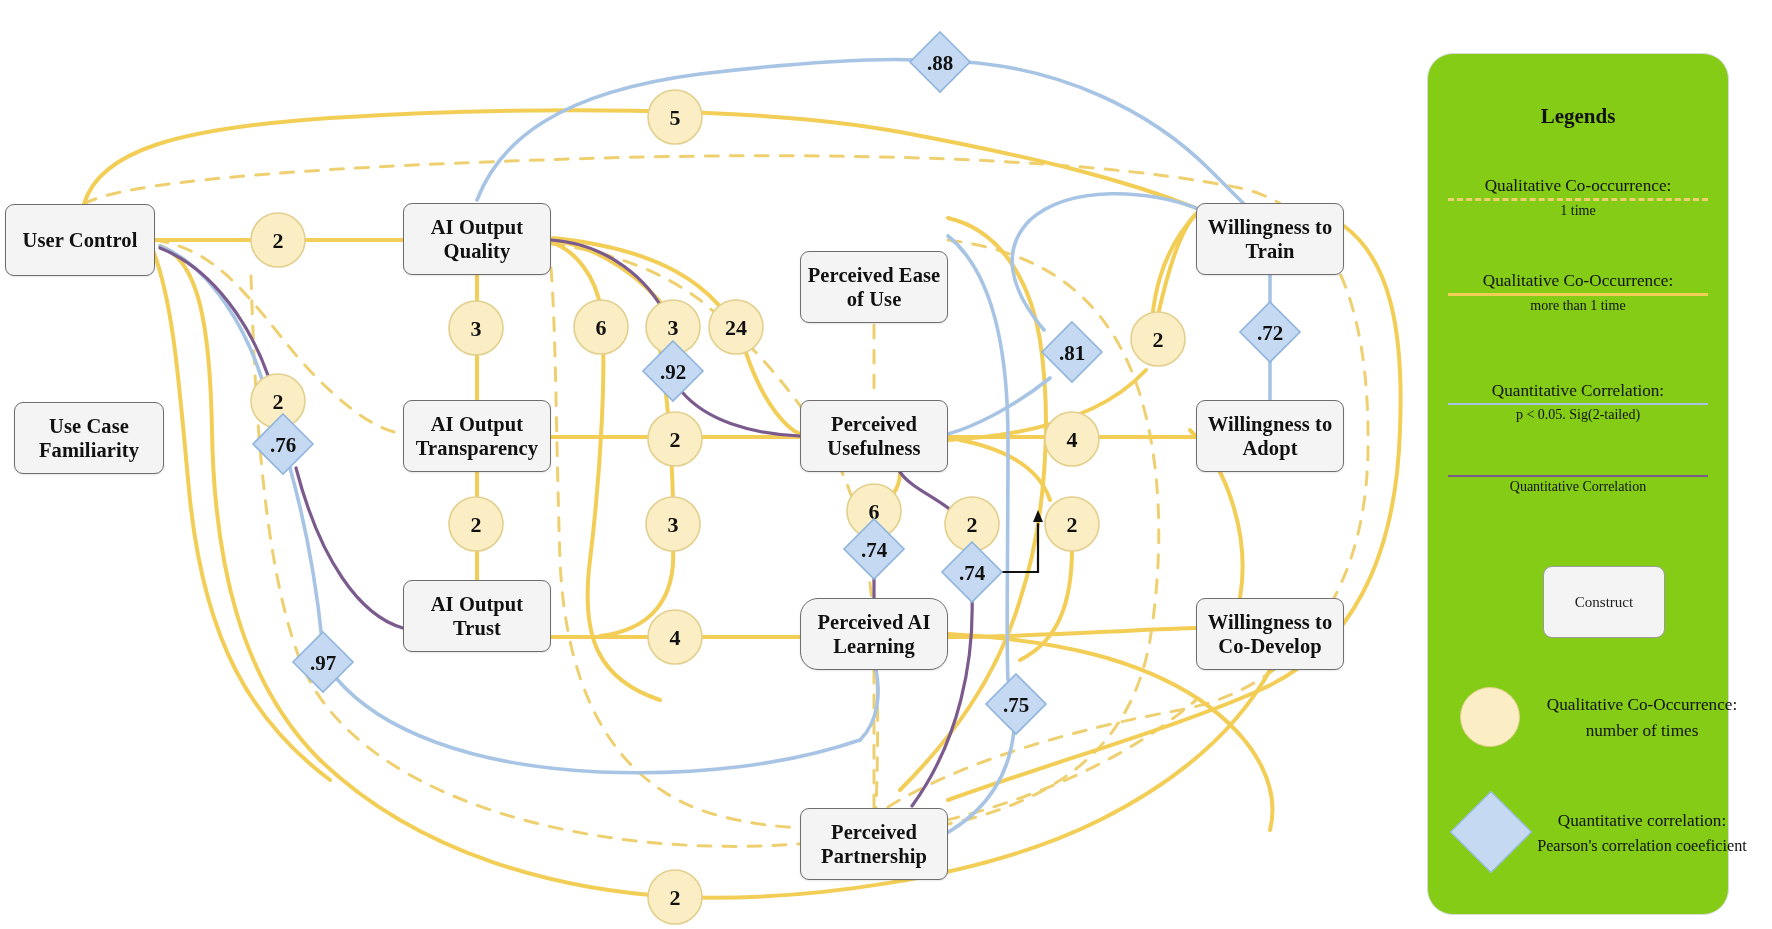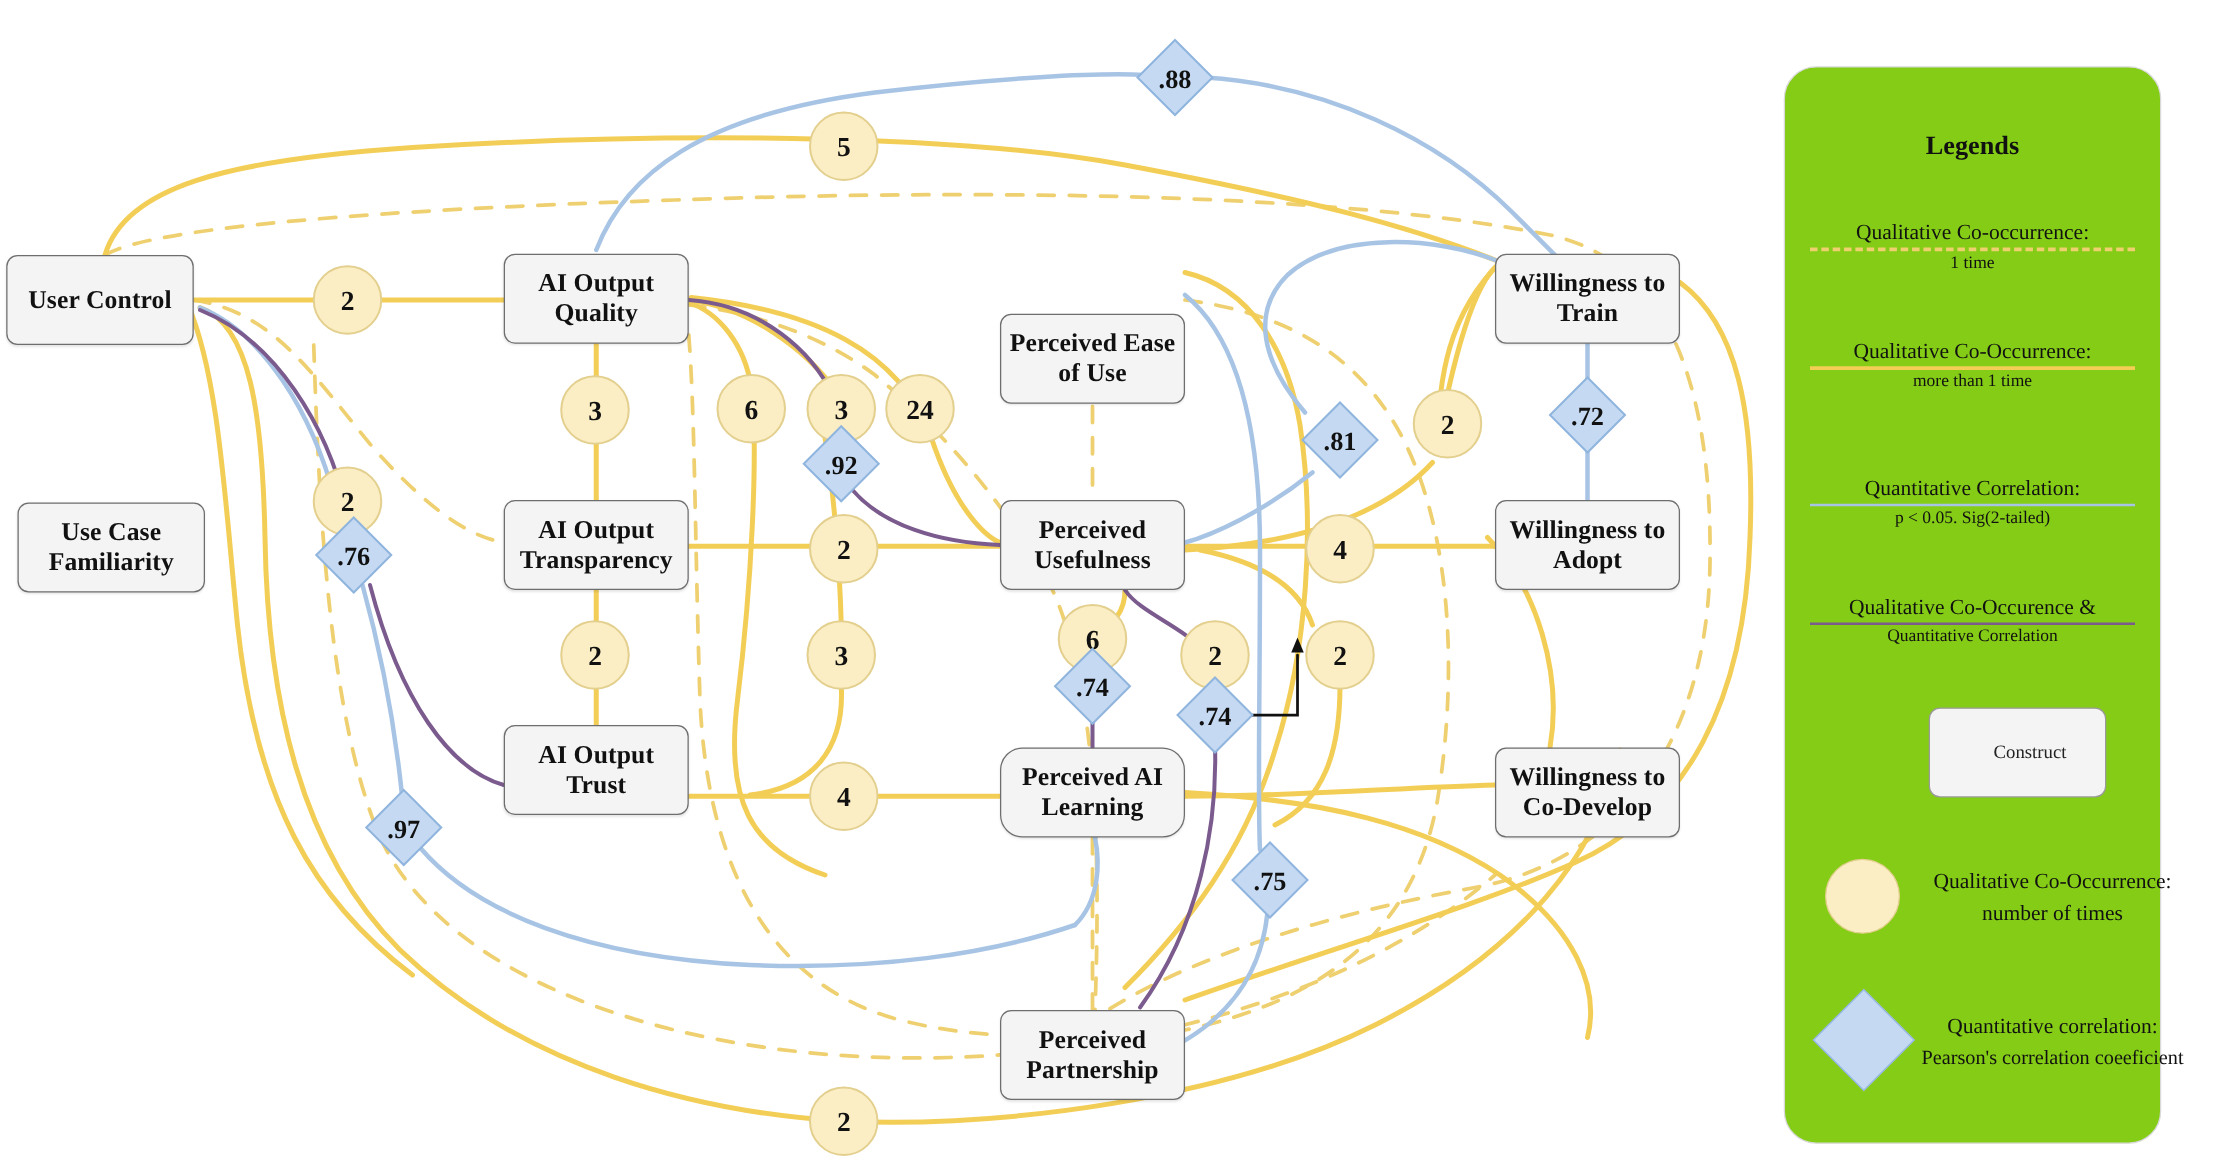--- a/index.html
+++ b/index.html
@@ -19,21 +19,21 @@
   .lg-l1{font-size:17.2px;color:#111;line-height:1.34;}
   .lg-l2{font-size:14px;color:#111;line-height:1.34;}
   .lg-rule{height:0;border-top:3px solid #000;margin:1px 8px 1px 8px;}
   .rule-dash{border-top:3px dashed #efd071;}
   .rule-solid-y{border-top:3.4px solid #f3ce57;}
   .rule-solid-b{border-top:2.6px solid #a8c4e5;}
   .rule-solid-p{border-top:2.8px solid #7b5b8e;}
 
   .lg-construct{position:absolute;left:115px;top:512px;width:120px;height:70px;background:#f4f4f4;
       border:1.3px solid #9a9a9a;border-radius:9px;display:flex;align-items:center;justify-content:center;
-      font-size:15px;color:#222;padding-left:20px;}
+      font-size:15px;color:#222;}
   .lg-circle{position:absolute;left:32px;top:633px;width:58px;height:58px;border-radius:50%;
       background:#fbeec4;border:1.4px solid #e3cf8e;}
   .lg-diamond{position:absolute;left:34px;top:749px;width:56px;height:56px;background:#c5daf2;
       border:1.4px solid #8fb4dd;transform:rotate(45deg);}
   .lg-sidetext{position:absolute;text-align:center;font-size:17.2px;color:#111;line-height:1.5;}
 </style>
 </head>
 <body>
 
 <div id="stage">
@@ -302,21 +302,20 @@
       <div class="lg-l2">more than 1 time</div>
     </div>
 
     <div class="lg-item" style="top:325px">
       <div class="lg-l1">Quantitative Correlation:</div>
       <div class="lg-rule rule-solid-b"></div>
       <div class="lg-l2">p &lt; 0.05. Sig(2-tailed)</div>
     </div>
 
     <div class="lg-item" style="top:420px">
-      <div class="lg-l1">Qualitative Co-Occurence &amp;</div>
       <div class="lg-rule rule-solid-p"></div>
       <div class="lg-l2">Quantitative Correlation</div>
     </div>
 
     <div class="lg-construct">
       <span>Construct</span>
     </div>
 
     <div class="lg-circle"></div>
     <div class="lg-sidetext" style="left:100px;top:638px;width:228px">

